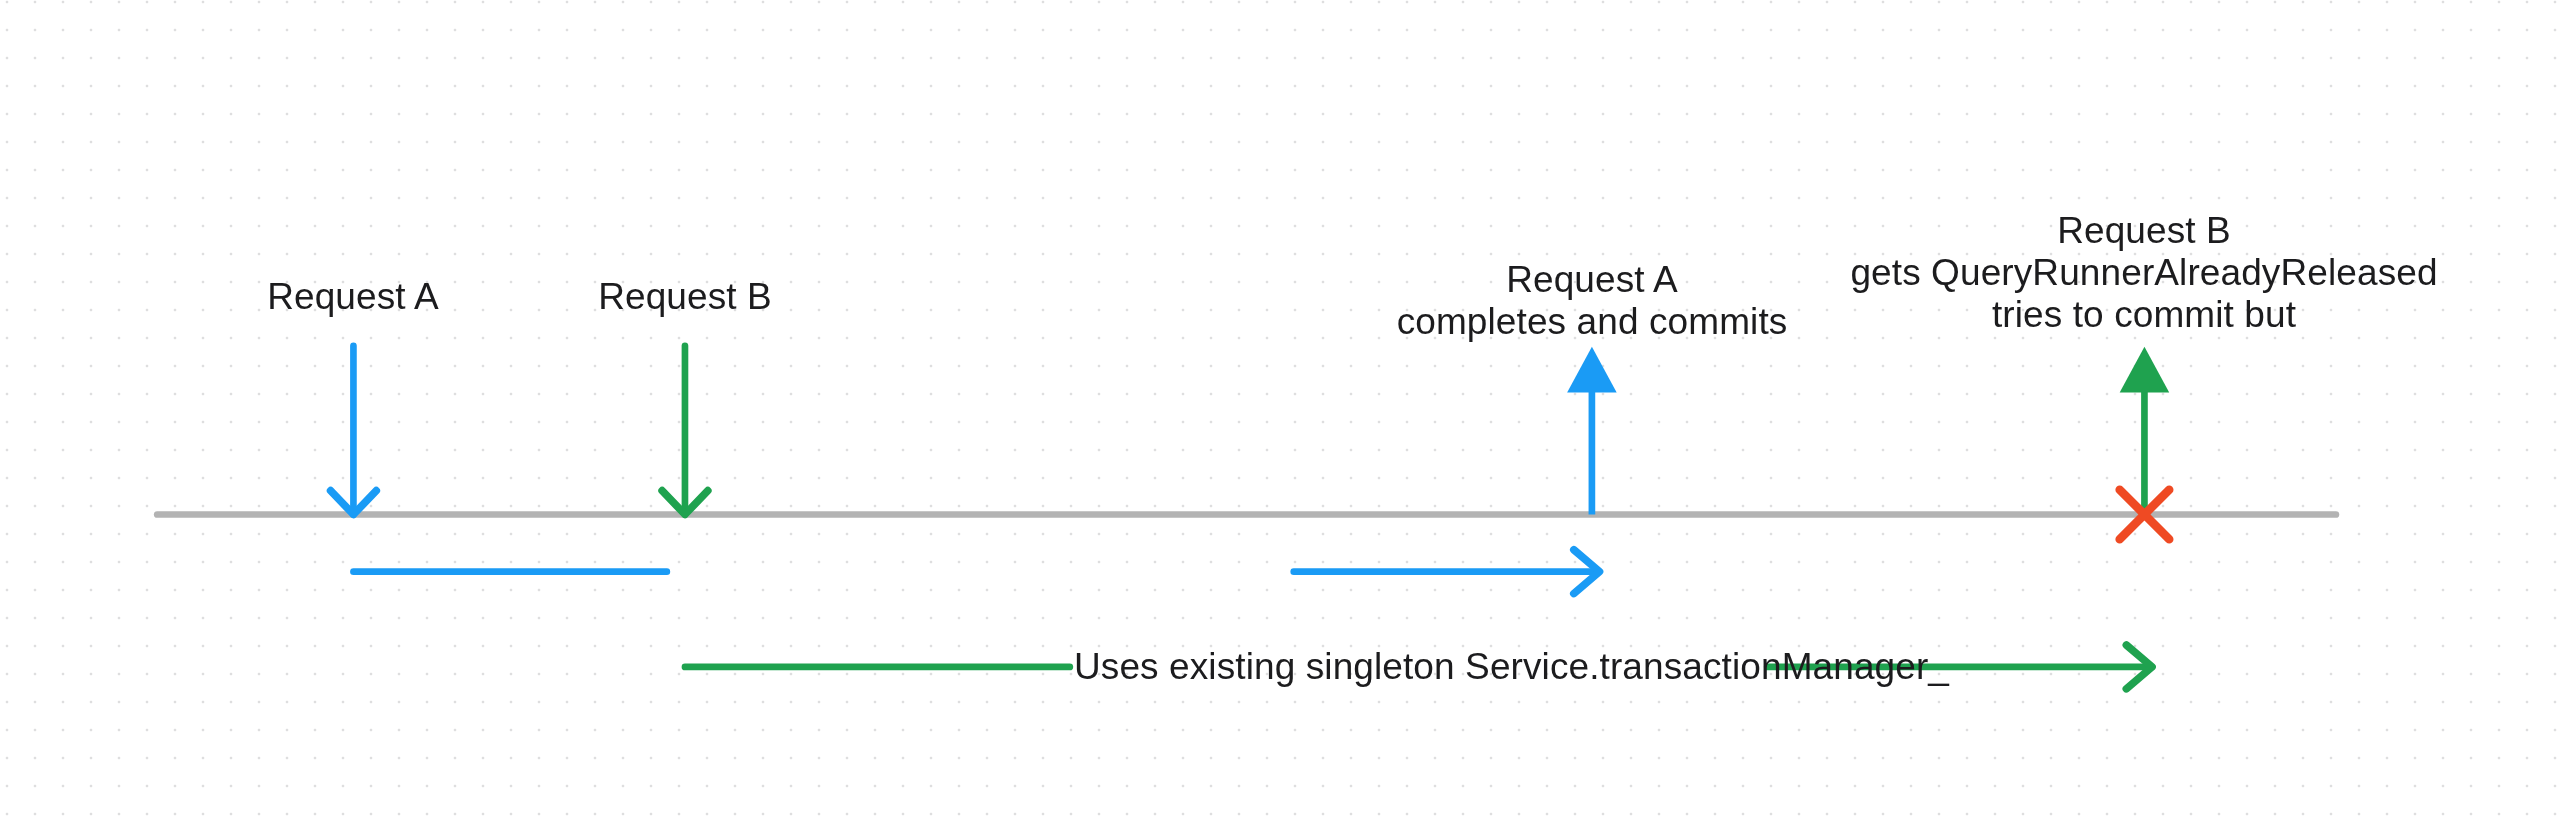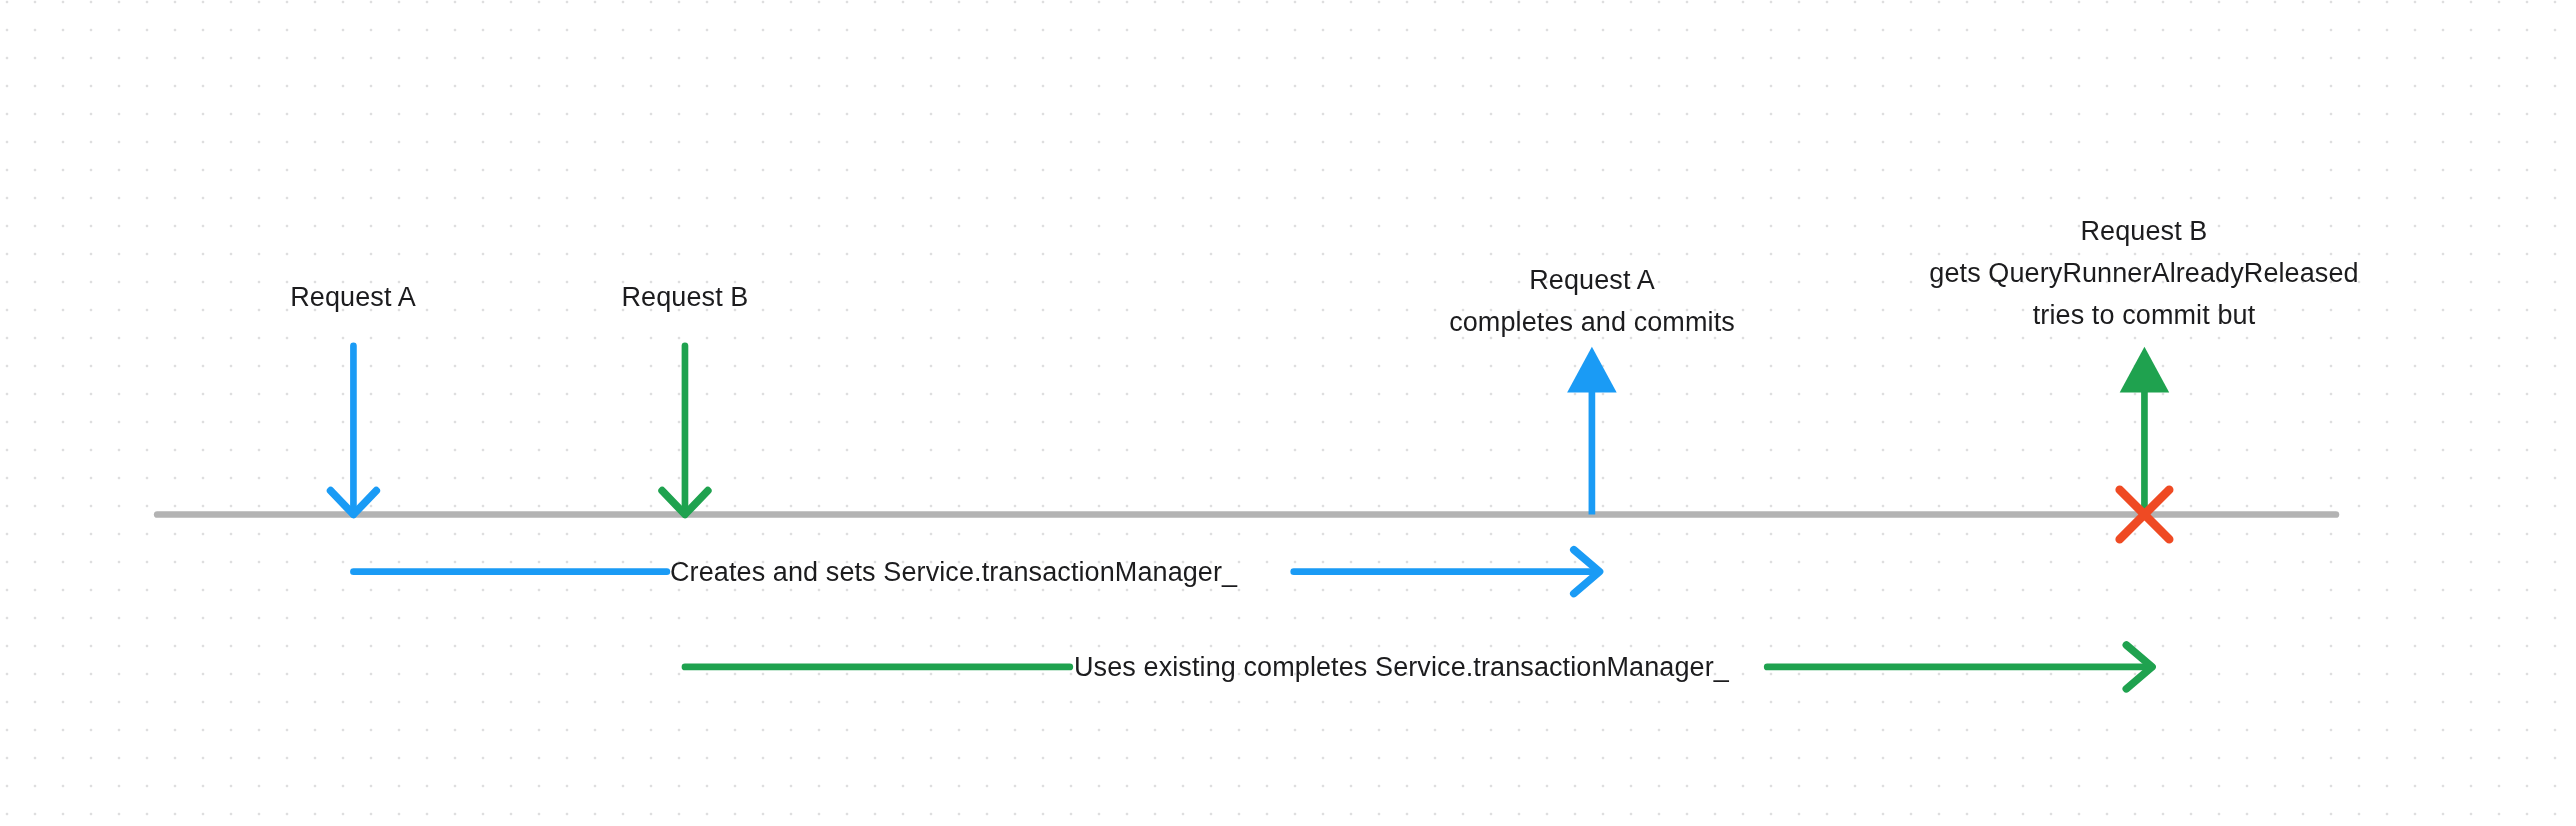--- a/index.html
+++ b/index.html
@@ -25,21 +25,21 @@
     position: absolute;
     left: 0;
     top: 0;
     width: 2576px;
     height: 827px;
   }
   .diagram-label {
     position: absolute;
     color: #1c1c1e;
     font-family: "Liberation Sans", sans-serif;
-    font-size: 27px;
+    font-size: 37px;
     line-height: 42px;
     white-space: nowrap;
     letter-spacing: 0.1px;
   }
   .label-center {
     transform: translateX(-50%);
     text-align: center;
   }
   .label-left {
     text-align: left;
@@ -106,18 +106,17 @@
     <div>Request A</div>
     <div>completes and commits</div>
   </div>
 
   <div class="diagram-label label-center label-multiline" style="left:2144px; top:210px; width:591px;">
     <div>Request B</div>
     <div>gets QueryRunnerAlreadyReleased</div>
     <div>tries to commit but</div>
   </div>
 
-  <div class="diagram-label label-left" style="left:670px; top:551px;">Creates and sets Service.transactionManager_</div>
 
-  <div class="diagram-label label-left" style="left:1074px; top:646px;">Uses existing completes Service.transactionManager_</div>
+  <div class="diagram-label label-left" style="left:1074px; top:646px;">Uses existing singleton Service.transactionManager_</div>
 
 </div>
 
 
 </body></html>

